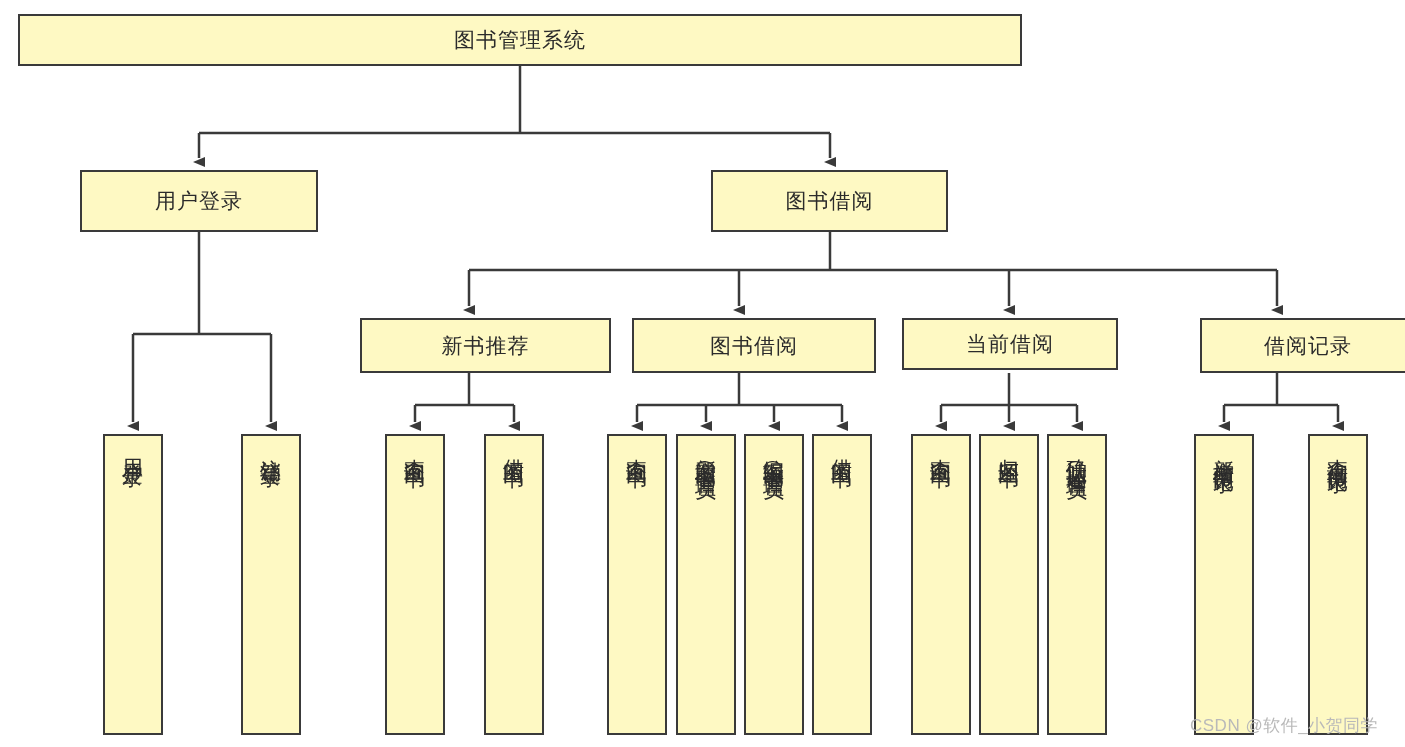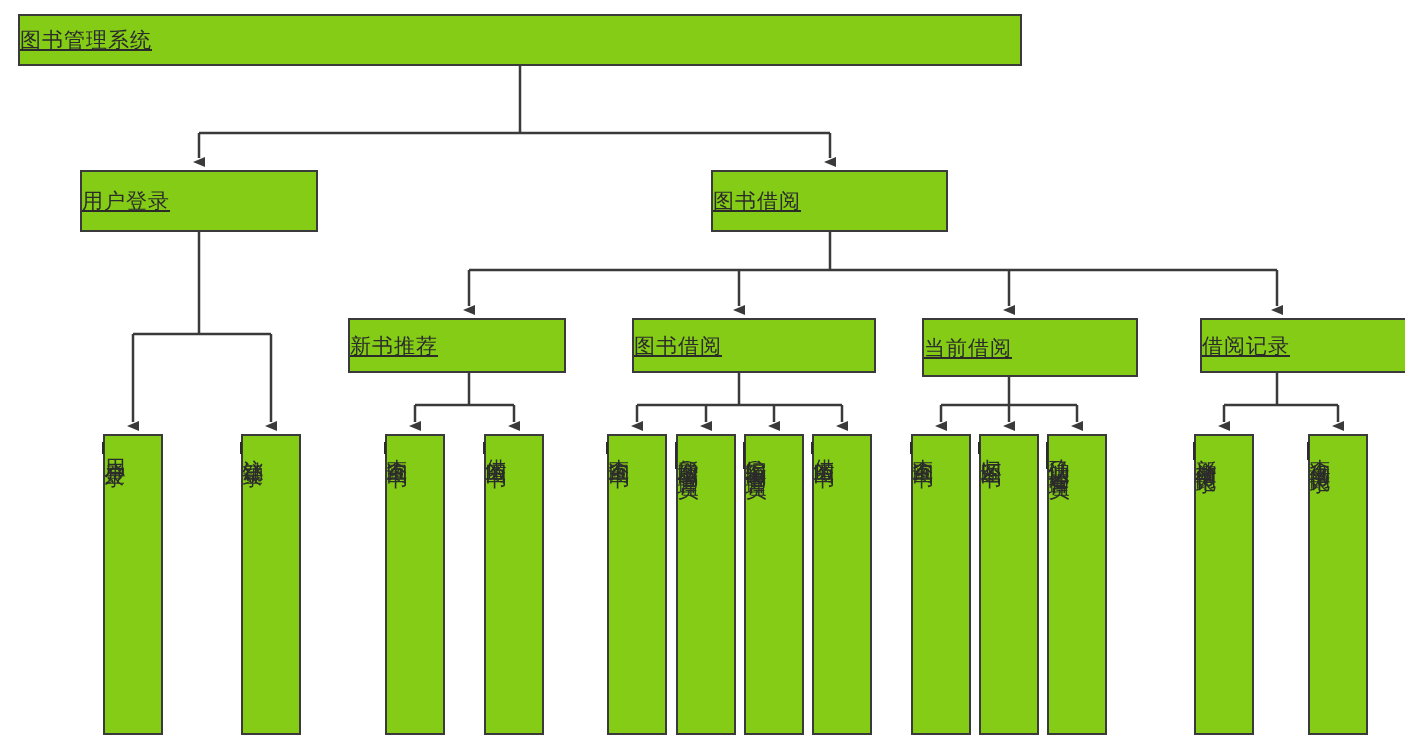--- a/index.html
+++ b/index.html
@@ -22,28 +22,28 @@
     position: absolute;
     left: 0;
     top: 0;
     width: 1405px;
     height: 747px;
     pointer-events: none;
   }
   .node {
     position: absolute;
     box-sizing: border-box;
-    background: #84cc16;
+    background: #fef9c3;
     border: 2.5px solid #3a3a3a;
     display: flex;
     align-items: center;
+    justify-content: center;
     color: #2b2b2b;
     line-height: 1.22;
     text-align: center;
-    text-decoration: underline;
   }
   .node-label {
     display: block;
     white-space: pre-line;
   }
   
   .h-node .node-label {
     font-size: 21px;
     letter-spacing: 1px;
   }
@@ -135,29 +135,29 @@
   </div>
 
   <div class="node h-node" style="left:80px; top:170px; width:238px; height:62px;">
     <span class="node-label">用户登录</span>
   </div>
 
   <div class="node h-node" style="left:711px; top:170px; width:237px; height:62px;">
     <span class="node-label">图书借阅</span>
   </div>
 
-  <div class="node h-node" style="left:348px; top:318px; width:218px; height:55px;">
+  <div class="node h-node" style="left:360px; top:318px; width:251px; height:55px;">
     <span class="node-label">新书推荐</span>
   </div>
 
   <div class="node h-node" style="left:632px; top:318px; width:244px; height:55px;">
     <span class="node-label">图书借阅</span>
   </div>
 
-  <div class="node h-node" style="left:902px; top:318px; width:216px; height:59px;margin-left:20px;">
+  <div class="node h-node" style="left:902px; top:318px; width:216px; height:52px;">
     <span class="node-label">当前借阅</span>
   </div>
 
   <div class="node h-node" style="left:1172px; top:318px; width:216px; height:55px;margin-left:28px;">
     <span class="node-label">借阅记录</span>
   </div>
 
   <div class="node v-node" style="left:103px; top:434px; width:60px; height:301px;">
     <span class="node-label">用户登录</span>
   </div>
@@ -203,14 +203,15 @@
   </div>
 
   <div class="node v-node" style="left:1194px; top:434px; width:60px; height:301px;">
     <span class="node-label">新增借阅记录</span>
   </div>
 
   <div class="node v-node" style="left:1308px; top:434px; width:60px; height:301px;">
     <span class="node-label">查询借阅记录</span>
   </div>
 
+  <div class="watermark" style="left:1190px; top:714px;">CSDN @软件_小贺同学</div>
 
 </div>
 
 </body></html>

